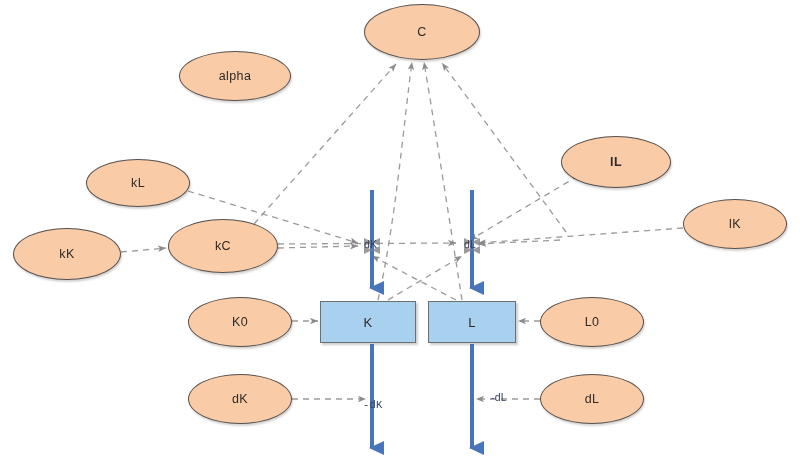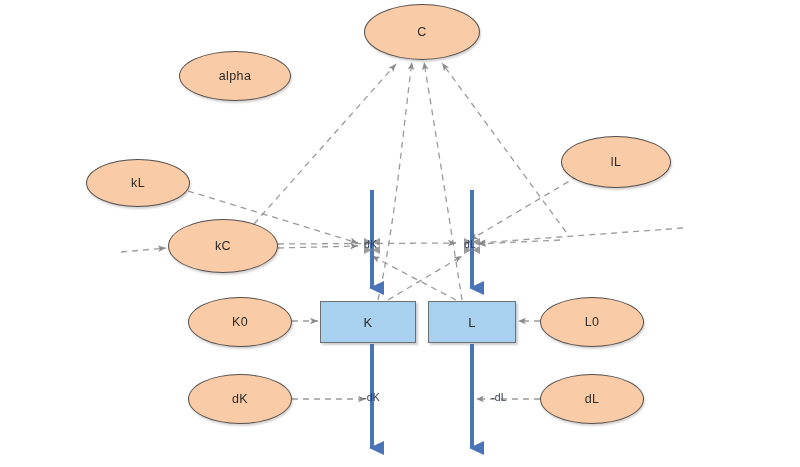--- a/index.html
+++ b/index.html
@@ -128,29 +128,35 @@
   </div>
 
   <div class="node-ellipse" style="left:179px;top:51px;width:112px;height:50px;text-align:center;">
     <span class="lbl">alpha</span>
   </div>
 
   <div class="node-ellipse" style="left:86px;top:159px;width:104px;height:48px;">
     <span class="lbl">kL</span>
   </div>
 
+  <div class="node-ellipse" style="left:13px;top:228px;width:108px;height:52px;">
+    <span class="lbl">kK</span>
+  </div>
 
   <div class="node-ellipse" style="left:168px;top:219px;width:110px;height:54px;">
     <span class="lbl">kC</span>
   </div>
 
-  <div class="node-ellipse" style="left:561px;top:136px;width:110px;height:52px;">
+  <div class="node-ellipse" style="left:561px;top:136px;width:110px;height:52px;font-weight:bold;">
     <span class="lbl">lL</span>
   </div>
 
+  <div class="node-ellipse" style="left:683px;top:199px;width:104px;height:50px;">
+    <span class="lbl">lK</span>
+  </div>
 
 
   <div class="node-ellipse" style="left:188px;top:297px;width:104px;height:50px;">
     <span class="lbl">K0</span>
   </div>
 
   <div class="node-ellipse" style="left:540px;top:297px;width:104px;height:50px;">
     <span class="lbl">L0</span>
   </div>
 
@@ -169,20 +175,20 @@
   <div class="node-box" style="left:428px;top:301px;width:88px;height:42px;">
     <span class="lbl">L</span>
   </div>
 
   <div class="flow-label" style="left:364px;top:238px;">
     <span>dK</span>
   </div>
   <div class="flow-label" style="left:464px;top:238px;">
     <span>dL</span>
   </div>
-  <div class="flow-label" style="left:363px;top:391px;">
+  <div class="flow-label" style="left:363px;top:399px;font-family:Liberation Mono, monospace;">
     <span>-dK</span>
   </div>
   <div class="flow-label" style="left:455px;top:391px;margin-left:36px;">
     <span>-dL</span>
   </div>
 
 </div>
 
 </body></html>

